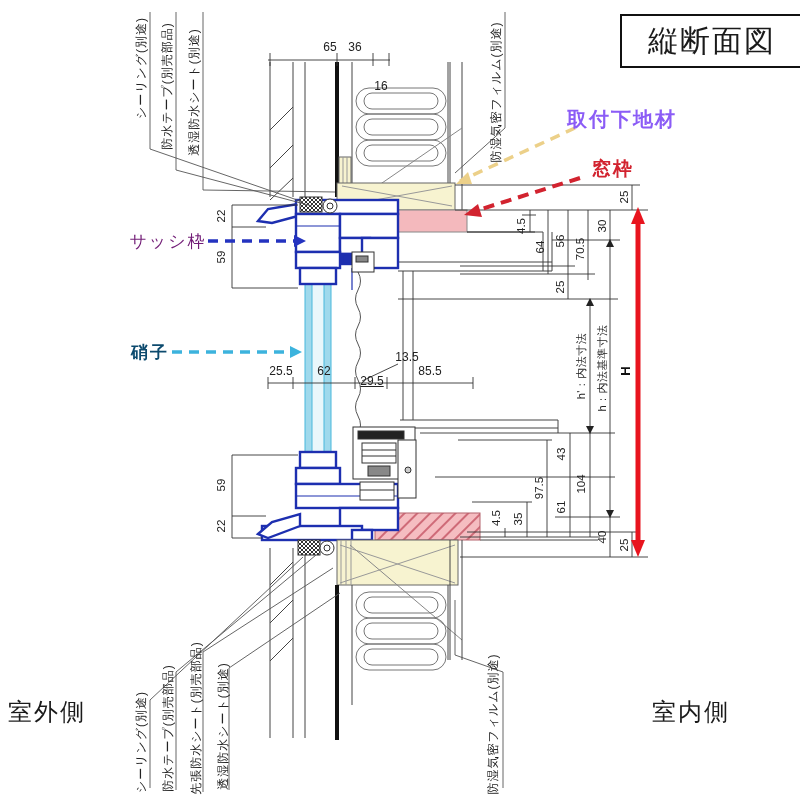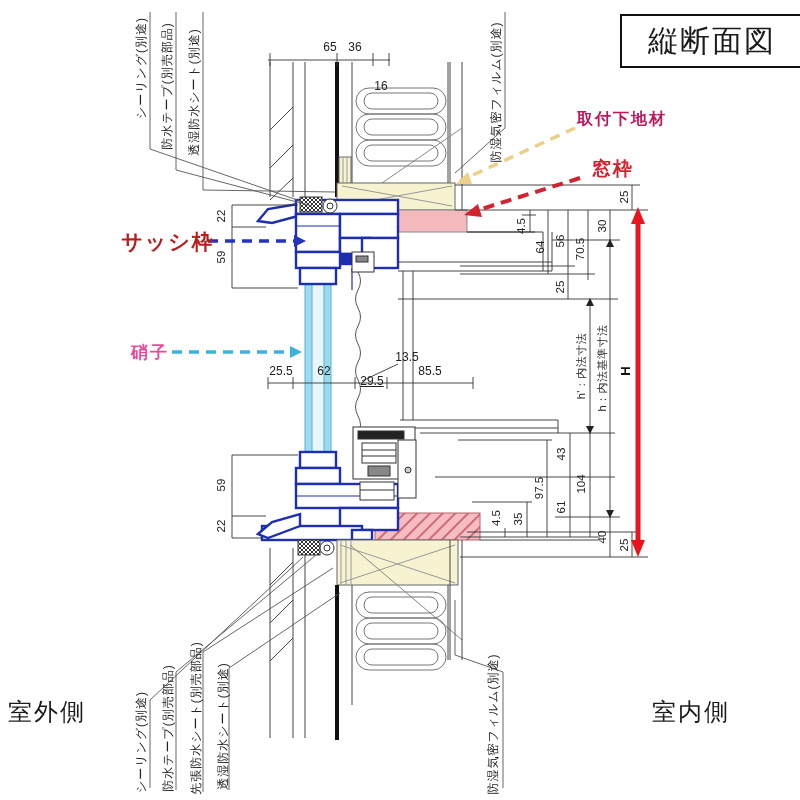--- a/index.html
+++ b/index.html
@@ -8,23 +8,23 @@
   #drawing{position:absolute;left:0;top:0;}
   .lbl{position:absolute;white-space:nowrap;transform:translate(-50%,-50%);line-height:1;}
   .vlbl{position:absolute;white-space:nowrap;transform:translate(-50%,-50%) rotate(-90deg);line-height:1;}
   .part{font-size:12px;color:#222;letter-spacing:1px;}
   .dimn{font-size:11.5px;color:#222;}
   .dimm{font-size:12px;color:#222;}
   .hax{font-size:11px;color:#222;letter-spacing:0.5px;}
   .title-box{position:absolute;left:608px;top:14px;width:180px;height:50px;border:2.5px solid #111;
              display:flex;align-items:center;justify-content:center;font-size:30px;letter-spacing:2px;margin-left:12px;}
   .side-lbl{position:absolute;font-size:24px;letter-spacing:2px;}
-  .co-sash{font-size:21px;font-weight:bold;color:#b91c1c;letter-spacing:2px;}
-  .co-glass{font-size:17px;font-weight:bold;color:#ec4899;letter-spacing:2px;}
-  .co-base{font-size:16px;font-weight:bold;color:#be185d;letter-spacing:2px;}
+  .co-sash{font-size:17px;font-weight:normal;color:#701a75;letter-spacing:2px;}
+  .co-glass{font-size:17px;font-weight:bold;color:#0c4a6e;letter-spacing:2px;}
+  .co-base{font-size:20px;font-weight:bold;color:#8b5cf6;letter-spacing:2px;}
   .co-frame{font-size:19px;font-weight:bold;color:#d2232f;letter-spacing:2px;}
   .co-H{font-size:13px;font-weight:bold;color:#111;}
 </style>
 </head>
 <body>
 
 <div id="stage">
 
 <svg id="drawing" width="800" height="800" viewBox="0 0 800 800">
   <defs>

